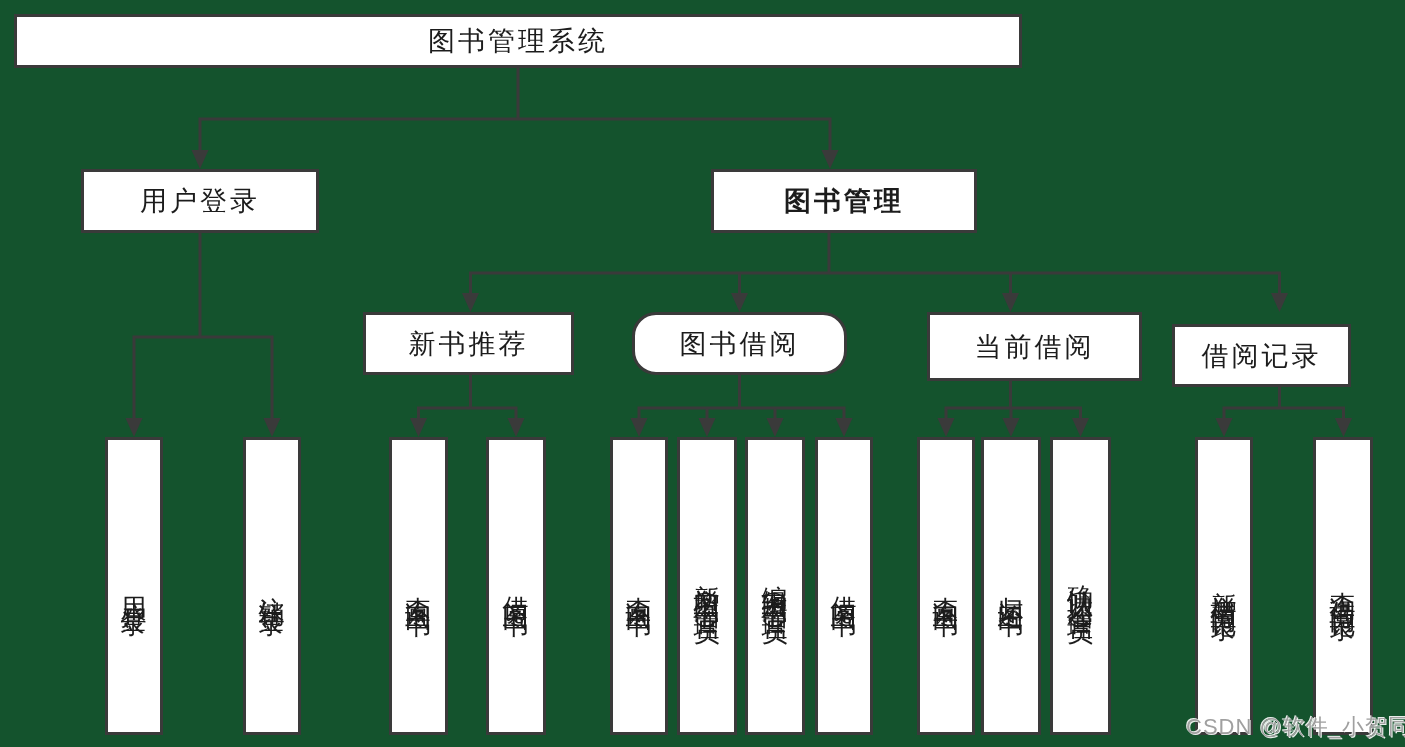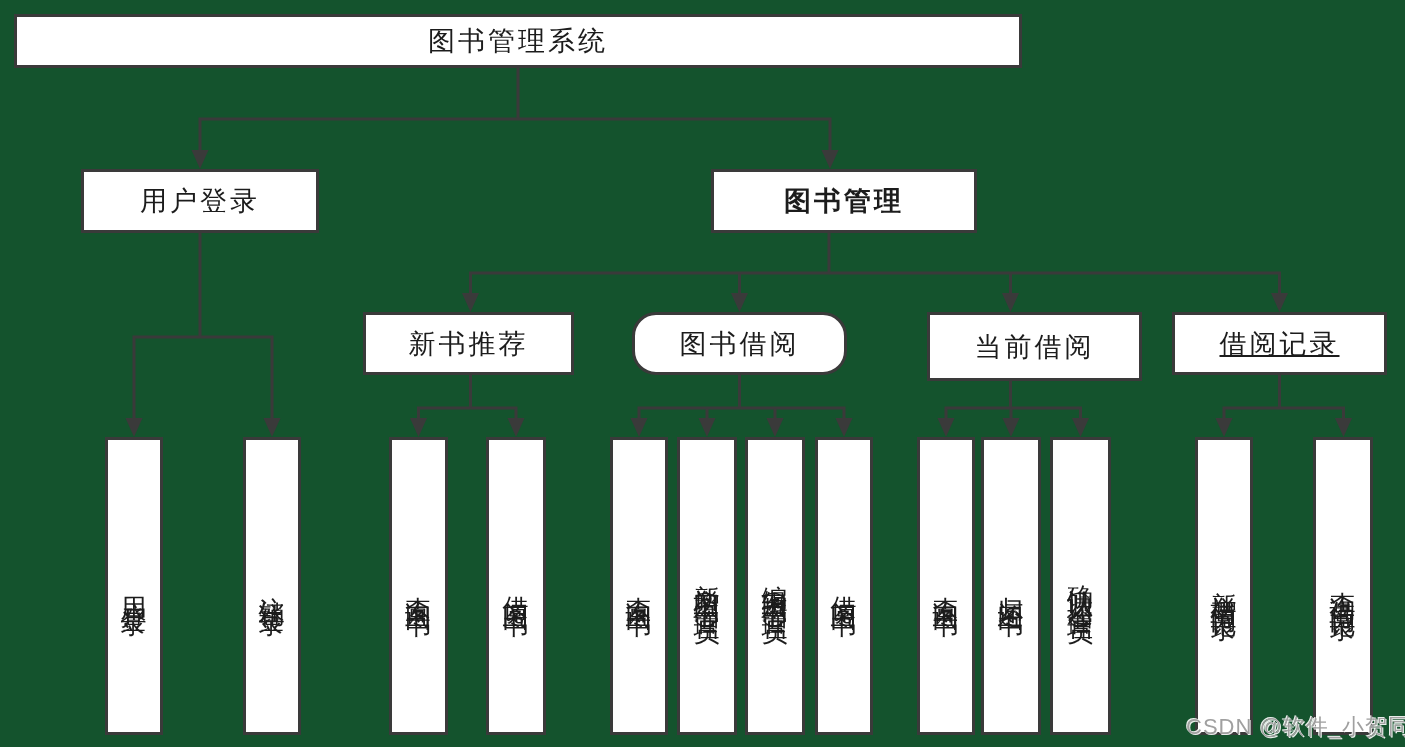--- a/index.html
+++ b/index.html
@@ -107,21 +107,21 @@
   </svg>
 
   <div class="hbox" style="left:14px; top:14px; width:1008px; height:54px;">图书管理系统</div>
 
   <div class="hbox" style="left:81px; top:169px; width:238px; height:64px;">用户登录</div>
   <div class="hbox" style="left:711px; top:169px; width:266px; height:64px;font-weight:bold;">图书管理</div>
 
   <div class="hbox" style="left:363px; top:312px; width:211px; height:63px;">新书推荐</div>
   <div class="hbox" style="left:632px; top:312px; width:215px; height:63px;border-radius:24px;">图书借阅</div>
   <div class="hbox" style="left:903px; top:312px; width:215px; height:69px;margin-left:24px;">当前借阅</div>
-  <div class="hbox" style="left:1172px; top:312px; width:215px; height:63px;text-decoration:underline;">借阅记录</div>
+  <div class="hbox" style="left:1172px; top:324px; width:179px; height:63px;">借阅记录</div>
 
   <div class="vbox" style="left:105px; width:58px;">
     <span class="vtext">用户登录</span>
   </div>
   <div class="vbox" style="left:243px; width:58px;">
     <span class="vtext">注销登录</span>
   </div>
 
   <div class="vbox" style="left:389px; width:59px;">
     <span class="vtext">查询图书</span>

